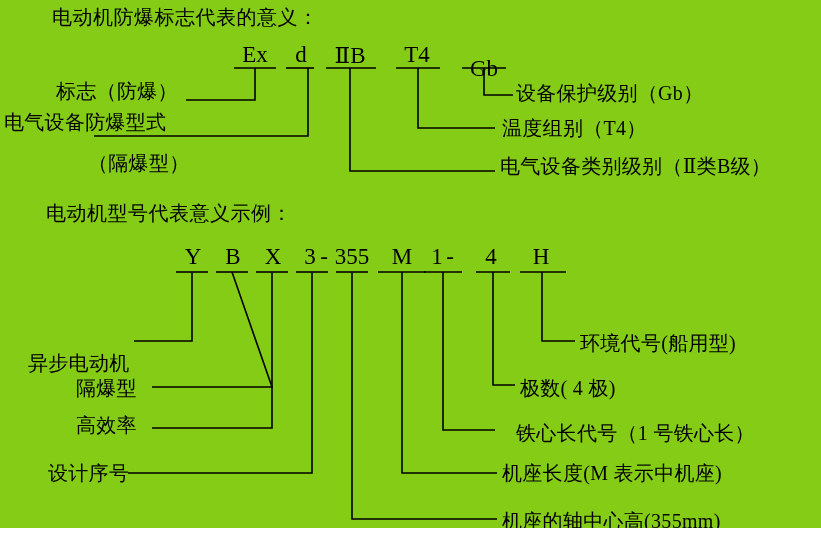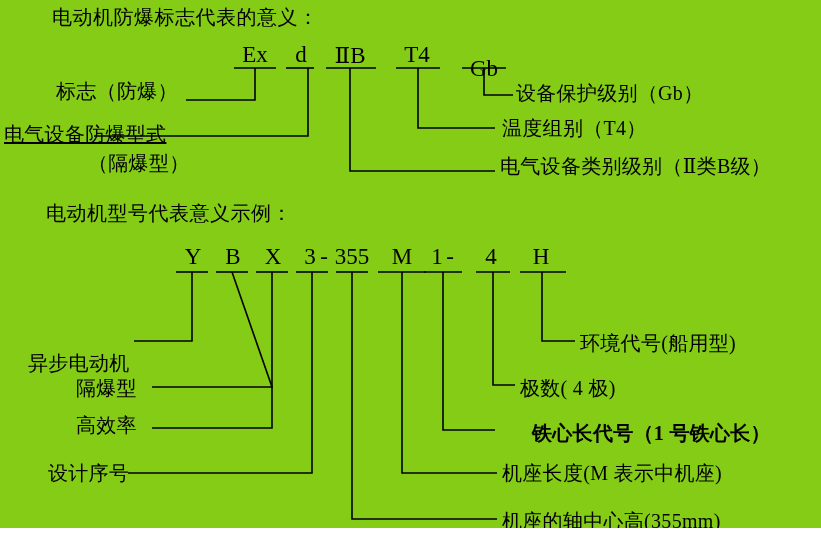--- a/index.html
+++ b/index.html
@@ -94,21 +94,21 @@
 
   <div id="d1-codes">
       <div class="abs code-char" style="left: 237px; top: 42px; width: 36px;">Ex</div>
       <div class="abs code-char" style="left: 290px; top: 42px; width: 22px;">d</div>
       <div class="abs code-char" style="left: 328px; top: 42px; width: 44px;">ⅡB</div>
       <div class="abs code-char" style="left: 400px; top: 42px; width: 34px;">T4</div>
       <div class="abs code-char" style="left: 466px; top: 56px; width: 36px;">Gb</div>
     </div>
   <div id="d1-left">
       <div class="abs label" style="left: 56px; top: 78px;">标志（防爆）</div>
-      <div class="abs label" style="left: 4px; top: 121px; text-decoration: underline;">电气设备防爆型式</div>
+      <div class="abs label" style="left: 4px; top: 109px;">电气设备防爆型式</div>
       <div class="abs label" style="left: 88px; top: 150px;">（隔爆型）</div>
     </div>
   <div id="d1-right">
       <div class="abs label" style="left: 516px; top: 80px;">设备保护级别（Gb）</div>
       <div class="abs label" style="left: 502px; top: 115px;">温度组别（T4）</div>
       <div class="abs label" style="left: 500px; top: 153px;">电气设备类别级别（Ⅱ类B级）</div>
     </div>
 
   <div class="abs section-title" style="left:46px; top:200px;">电动机型号代表意义示例：</div>
 
@@ -127,18 +127,18 @@
     </div>
   <div id="d2-left">
       <div class="abs label" style="left: 28px; top: 350px;">异步电动机</div>
       <div class="abs label" style="left: 76px; top: 375px;">隔爆型</div>
       <div class="abs label" style="left: 76px; top: 412px;">高效率</div>
       <div class="abs label" style="left: 48px; top: 460px;">设计序号</div>
     </div>
   <div id="d2-right">
       <div class="abs label" style="left: 580px; top: 330px;">环境代号(船用型)</div>
       <div class="abs label" style="left: 520px; top: 375px;">极数( 4 极)</div>
-      <div class="abs label" style="left: 532px; top: 420px; font-weight: bold;">铁心长代号（1 号铁心长）</div>
+      <div class="abs label" style="left: 516px; top: 420px;">铁心长代号（1 号铁心长）</div>
       <div class="abs label" style="left: 502px; top: 460px;">机座长度(M 表示中机座)</div>
       <div class="abs label" style="left: 502px; top: 508px;">机座的轴中心高(355mm)</div>
     </div>
 
 </div>
 
 </body></html>

